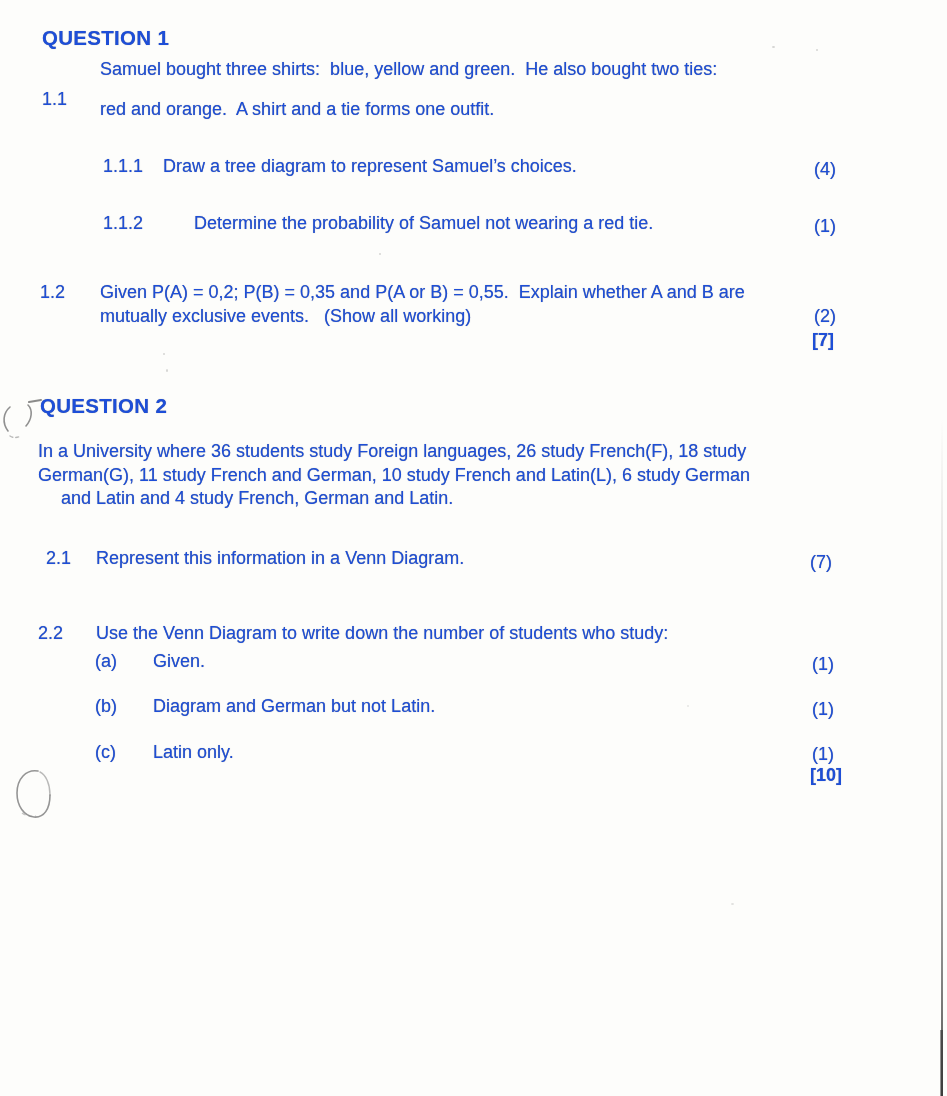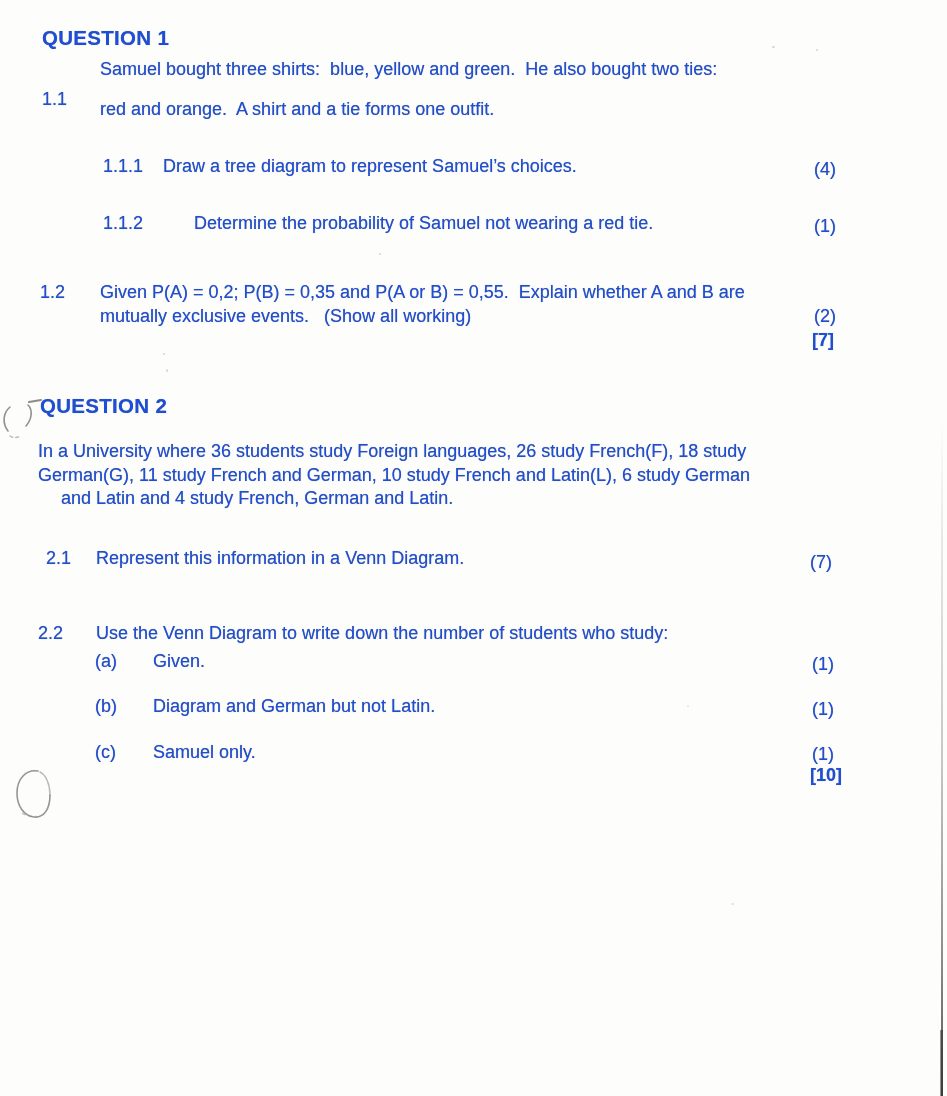--- a/index.html
+++ b/index.html
@@ -87,21 +87,21 @@
 
     <div class="t" style="left:95px; top:650px;">(a)</div>
     <div class="t" style="left:153px; top:650px;">Given.</div>
     <div class="t marks" style="left:812px; top:653px;">(1)</div>
 
     <div class="t" style="left:95px; top:695px;">(b)</div>
     <div class="t" style="left:153px; top:695px;">Diagram and German but not Latin.</div>
     <div class="t marks" style="left:812px; top:698px;">(1)</div>
 
     <div class="t" style="left:95px; top:741px;">(c)</div>
-    <div class="t" style="left:153px; top:741px;">Samuel only.</div>
+    <div class="t" style="left:153px; top:741px;">Latin only.</div>
     <div class="t marks" style="left:812px; top:743px;">(1)</div>
 
     <div class="t b marks" style="left:810px; top:764px;">[10]</div>
   </section>
 
   <svg class="pencil" style="left:0px; top:392px;" width="46" height="52" viewBox="0 0 46 52">
     <path d="M29,10 L41,8" stroke="rgba(45,45,45,0.55)" stroke-width="2" fill="none" stroke-linecap="round"></path>
     <path d="M10,15 C3,21 2,31 8,39" stroke="rgba(125,125,125,0.85)" stroke-width="1.6" fill="none" stroke-linecap="round"></path>
     <path d="M28,13 C33,18 32,27 26,34" stroke="rgba(125,125,125,0.85)" stroke-width="1.6" fill="none" stroke-linecap="round"></path>
     <path d="M10,44 c3,2 7,2 11,0" stroke="rgba(140,140,140,0.6)" stroke-width="1.4" fill="none" stroke-linecap="round" stroke-dasharray="3 3"></path>

